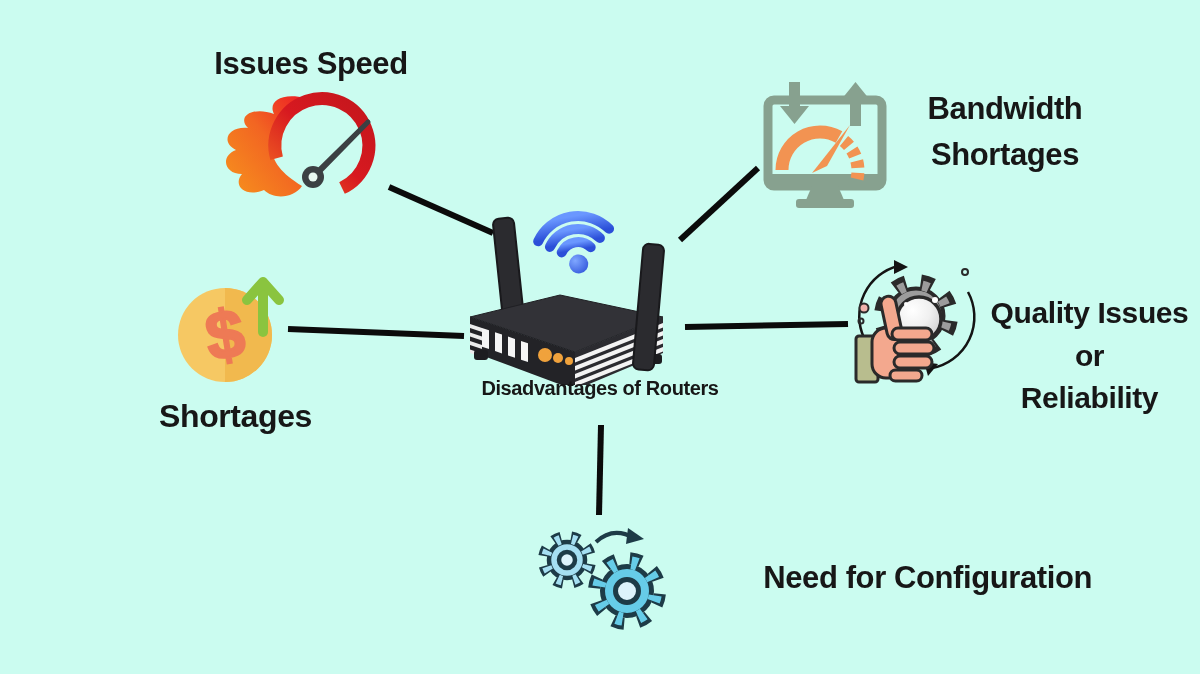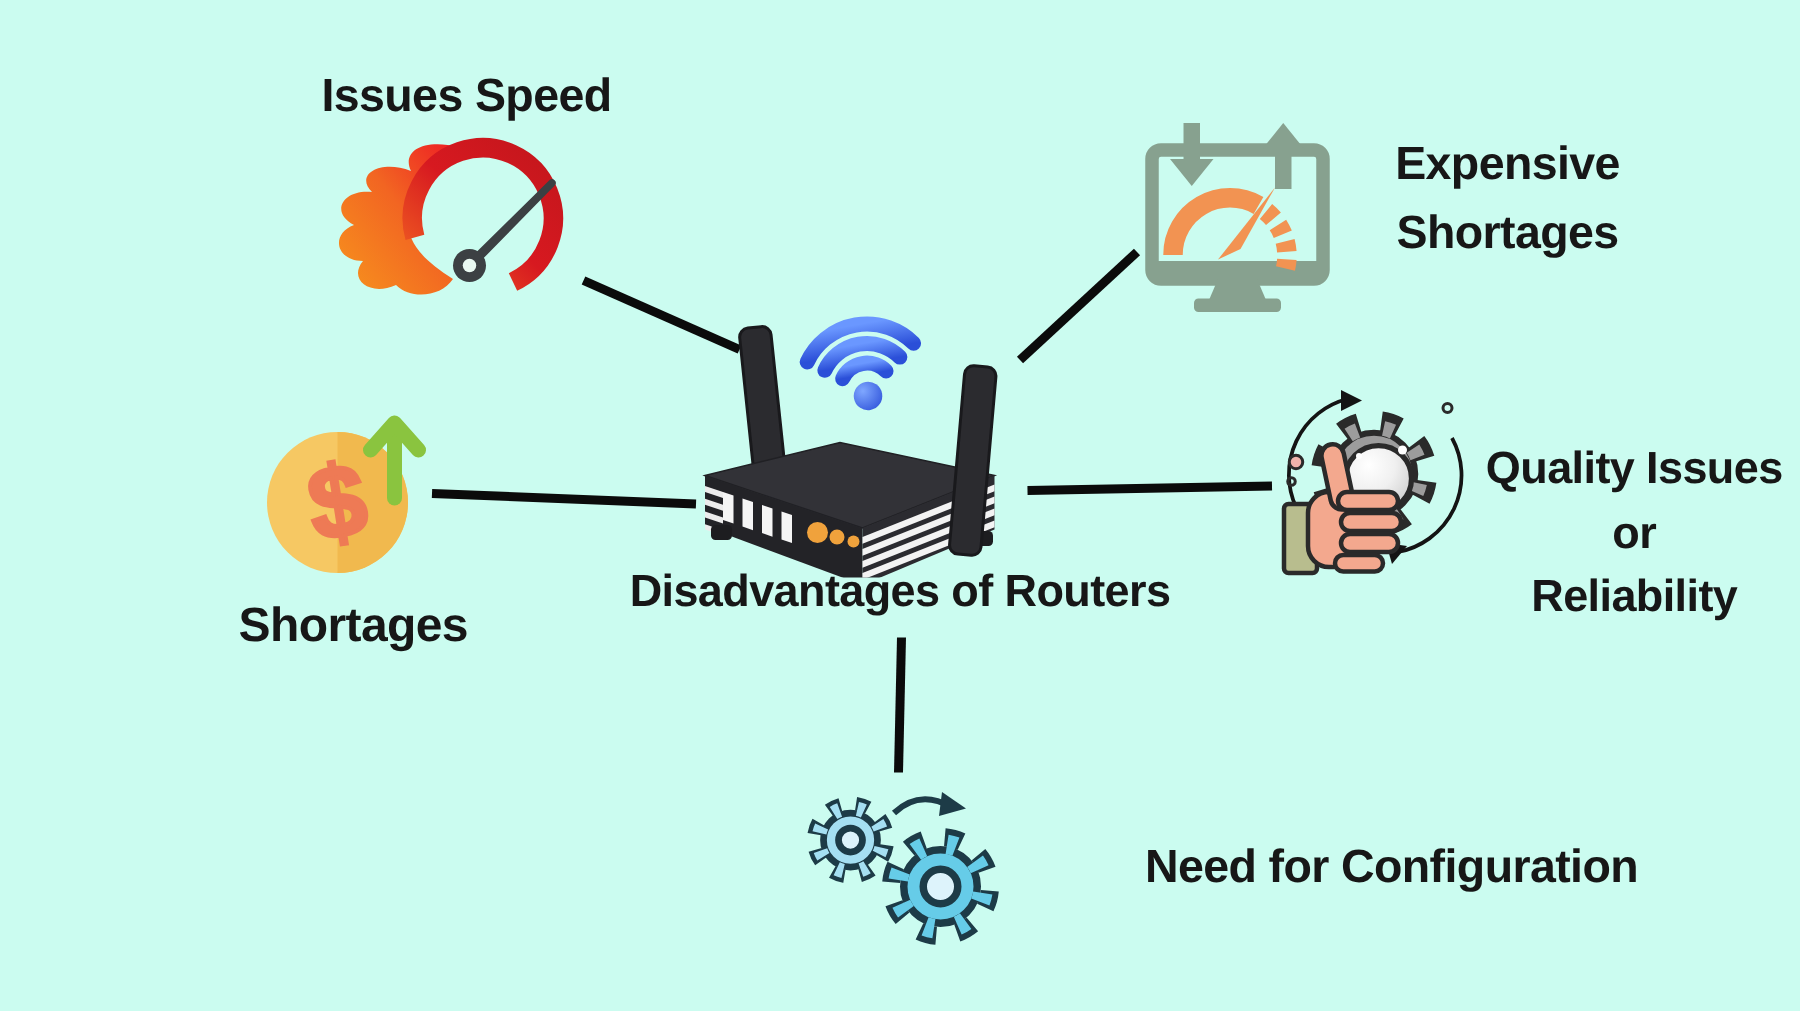--- a/index.html
+++ b/index.html
@@ -14,21 +14,21 @@
     font-weight:700;color:#171717;
     white-space:pre-line;letter-spacing:-0.4px;
     line-height:1.42;
   }
   .lbl-center{text-align:center;}
   #lbl-slower   {left:178px;top:42px;width:266px;font-size:31px;}
   #lbl-bandwidth{left:880px;top:86px;width:250px;font-size:31px;line-height:1.48;}
   #lbl-expensive{left:108px;top:394px;width:255px;font-size:32px;}
   #lbl-quality  {left:962px;top:292px;width:255px;font-size:30px;}
   #lbl-config   {left:682px;top:556px;width:410px;font-size:31px;text-align:right;}
-  #lbl-title    {left:398px;top:374px;width:404px;font-size:30px;}
+  #lbl-title    {left:398px;top:374px;width:404px;font-size:20px;}
   .icon{position:absolute;}
 </style>
 </head>
 <body>
 
 <div class="stage">
 
   <svg class="layer" width="1200" height="674">
     <line x1="389" y1="187" x2="493" y2="233" stroke="#0b0b0b" stroke-width="6"></line>
     <line x1="680" y1="240" x2="758" y2="168" stroke="#0b0b0b" stroke-width="6"></line>
@@ -176,21 +176,21 @@
       <circle cx="107" cy="79" r="33" pathLength="100" fill="none" stroke="#1d3b47" stroke-width="12" stroke-dasharray="5.6 6.9"></circle>
     </g>
     <circle cx="107" cy="79" r="24.5" fill="#66cce8" stroke="#1d3b47" stroke-width="5"></circle>
     <g transform="rotate(5 107 79)">
       <circle cx="107" cy="79" r="28.5" pathLength="100" fill="none" stroke="#66cce8" stroke-width="13" stroke-dasharray="3.4 9.1" stroke-dashoffset="-1.1"></circle>
     </g>
     <circle cx="107" cy="79" r="11.5" fill="#ddf3fb" stroke="#1d3b47" stroke-width="5"></circle>
   </svg>
 
   <div class="label lbl-center" id="lbl-slower">Issues Speed</div>
-  <div class="label lbl-center" id="lbl-bandwidth">Expensive
+  <div class="label lbl-center" id="lbl-bandwidth">Bandwidth
 Shortages</div>
   <div class="label lbl-center" id="lbl-expensive">Shortages</div>
   <div class="label lbl-center" id="lbl-quality">Quality Issues
 or
 Reliability</div>
   <div class="label" id="lbl-config">Need for Configuration</div>
   <div class="label lbl-center" id="lbl-title">Disadvantages of Routers</div>
 
 </div>
 

